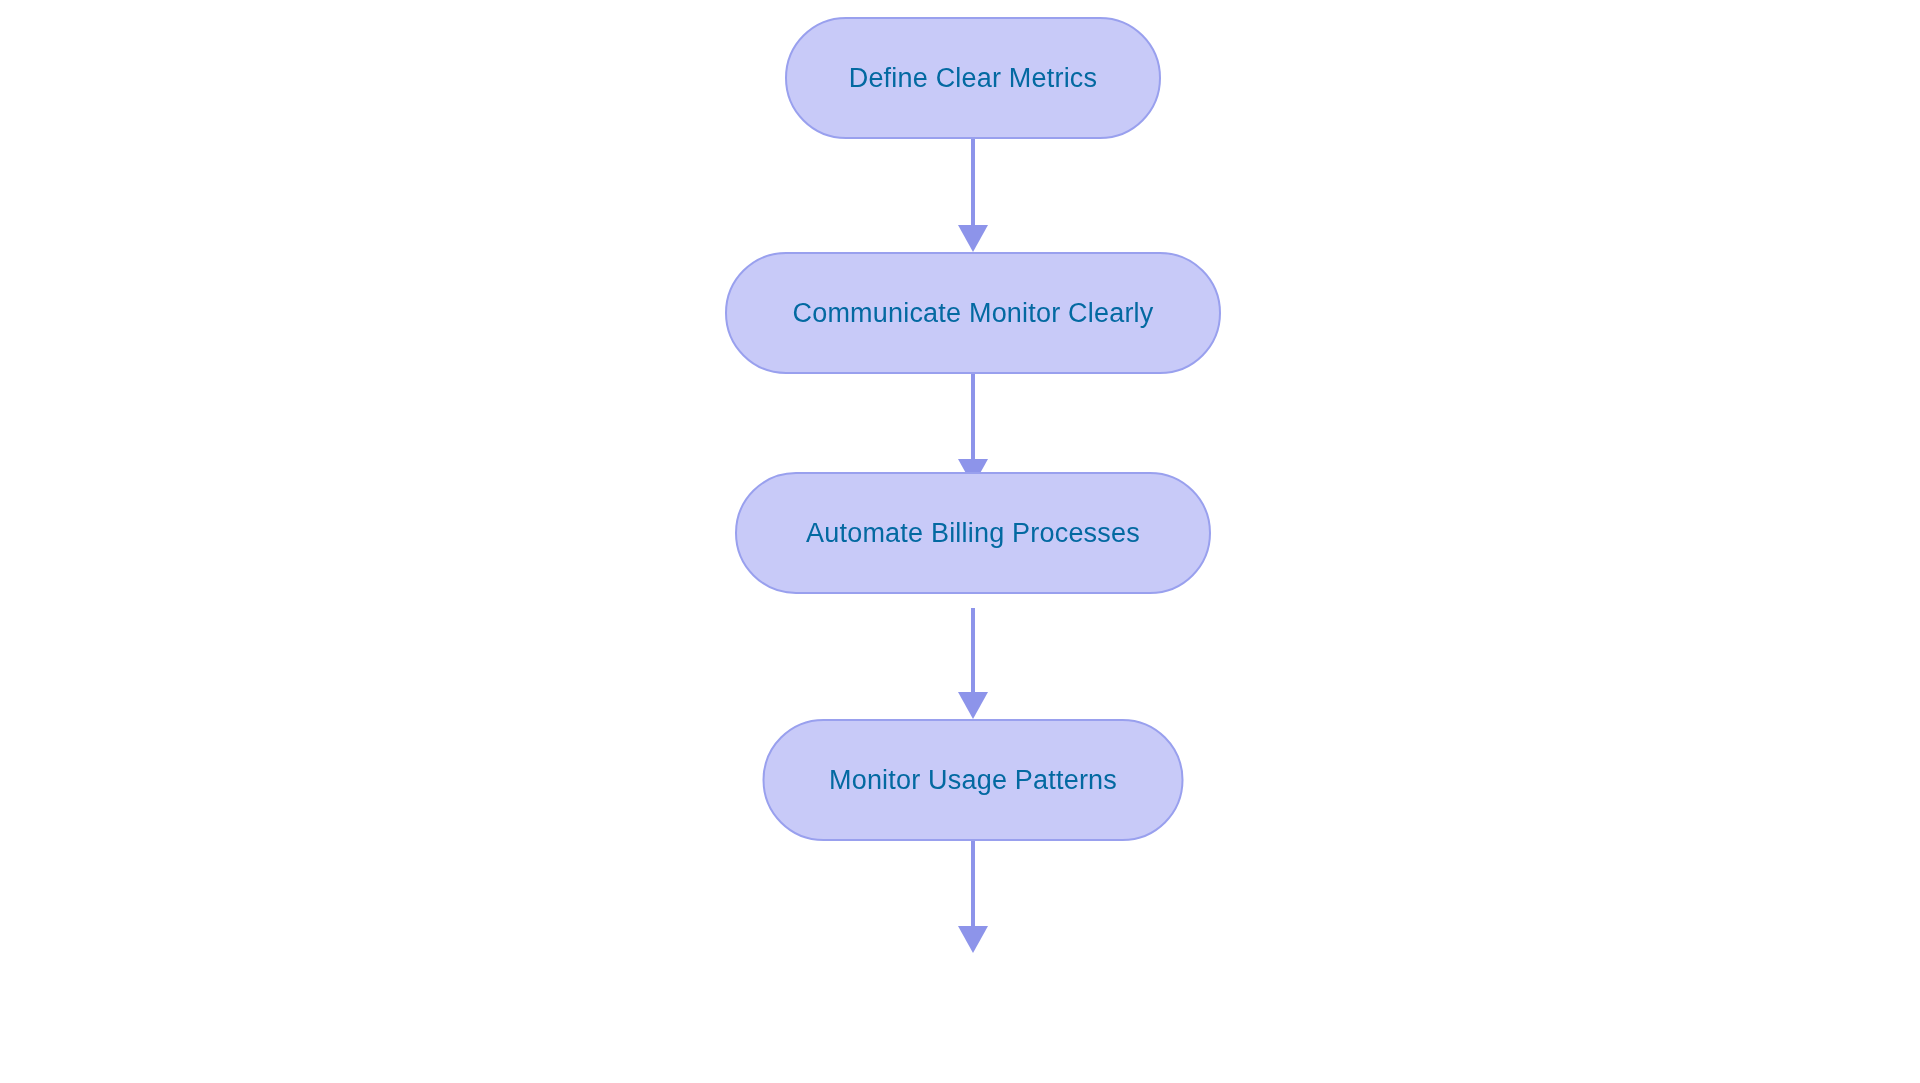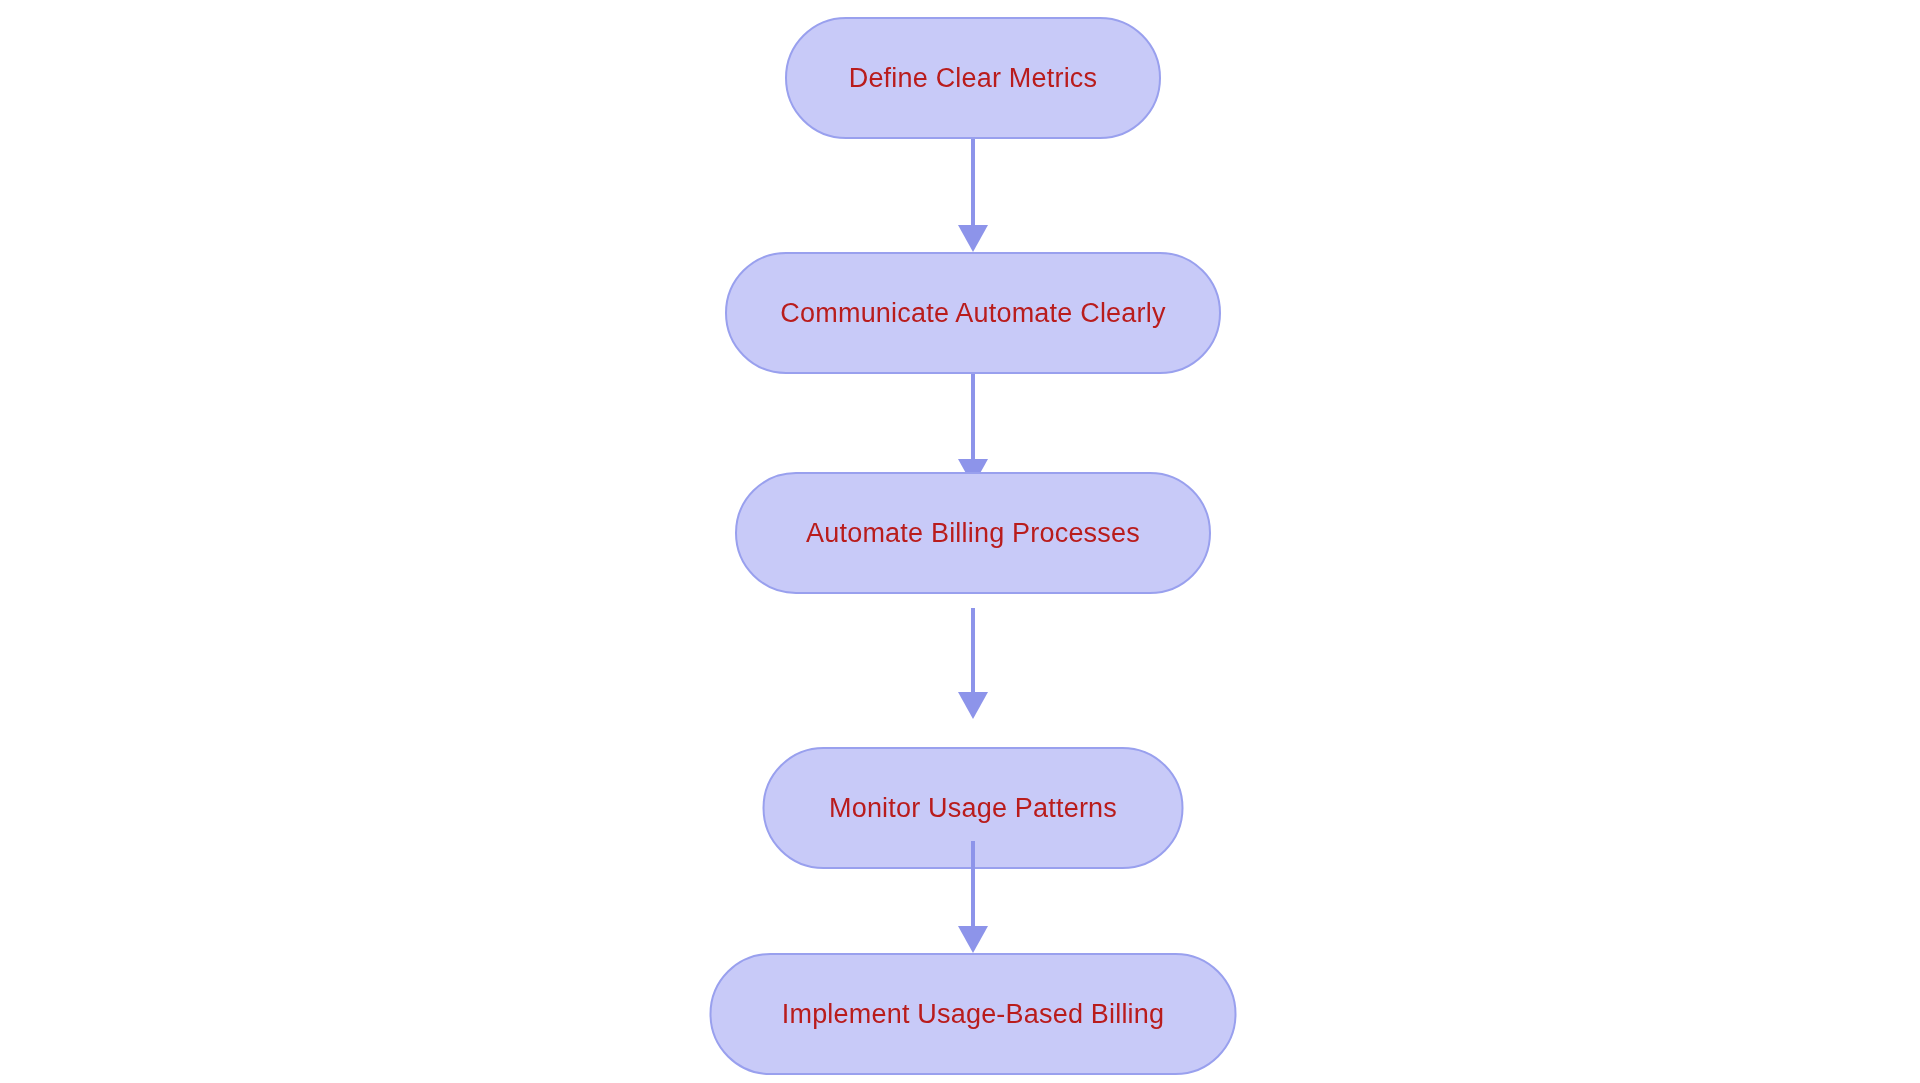--- a/index.html
+++ b/index.html
@@ -20,29 +20,29 @@
     left: 973px;
     transform: translateX(-50%);
     height: 122px;
     border-radius: 61px;
     background: #c8caf8;
     border: 2px solid #99a0ee;
     box-sizing: border-box;
     display: flex;
     align-items: center;
     justify-content: center;
-    color: #b91c1c;
+    color: #0369a1;
     font-size: 27px;
     letter-spacing: 0.2px;
     white-space: nowrap;
   }
   .node.n1 { top: 17px;  width: 376px; }
   .node.n2 { top: 252px; width: 496px; }
   .node.n3 { top: 472px; width: 476px; }
-  .node.n4 { top: 719px; width: 421px; margin-top: 28px; }
+  .node.n4 { top: 719px; width: 421px; }
   .node.n5 { top: 953px; width: 527px; }
 
   .arrow {
     position: absolute;
     left: 973px;
     transform: translateX(-50%);
     display: flex;
     flex-direction: column;
     align-items: center;
   }
@@ -71,21 +71,21 @@
   <div class="node n1">
     <span>Define Clear Metrics</span>
   </div>
 
   <div class="arrow a1">
     <div class="arrow-line"></div>
     <div class="arrow-head"></div>
   </div>
 
   <div class="node n2">
-    <span>Communicate Automate Clearly</span>
+    <span>Communicate Monitor Clearly</span>
   </div>
 
   <div class="arrow a2">
     <div class="arrow-line"></div>
     <div class="arrow-head"></div>
   </div>
 
   <div class="node n3">
     <span>Automate Billing Processes</span>
   </div>
@@ -97,17 +97,14 @@
 
   <div class="node n4">
     <span>Monitor Usage Patterns</span>
   </div>
 
   <div class="arrow a4">
     <div class="arrow-line"></div>
     <div class="arrow-head"></div>
   </div>
 
-  <div class="node n5">
-    <span>Implement Usage-Based Billing</span>
-  </div>
 
 </div>
 
 </body></html>

